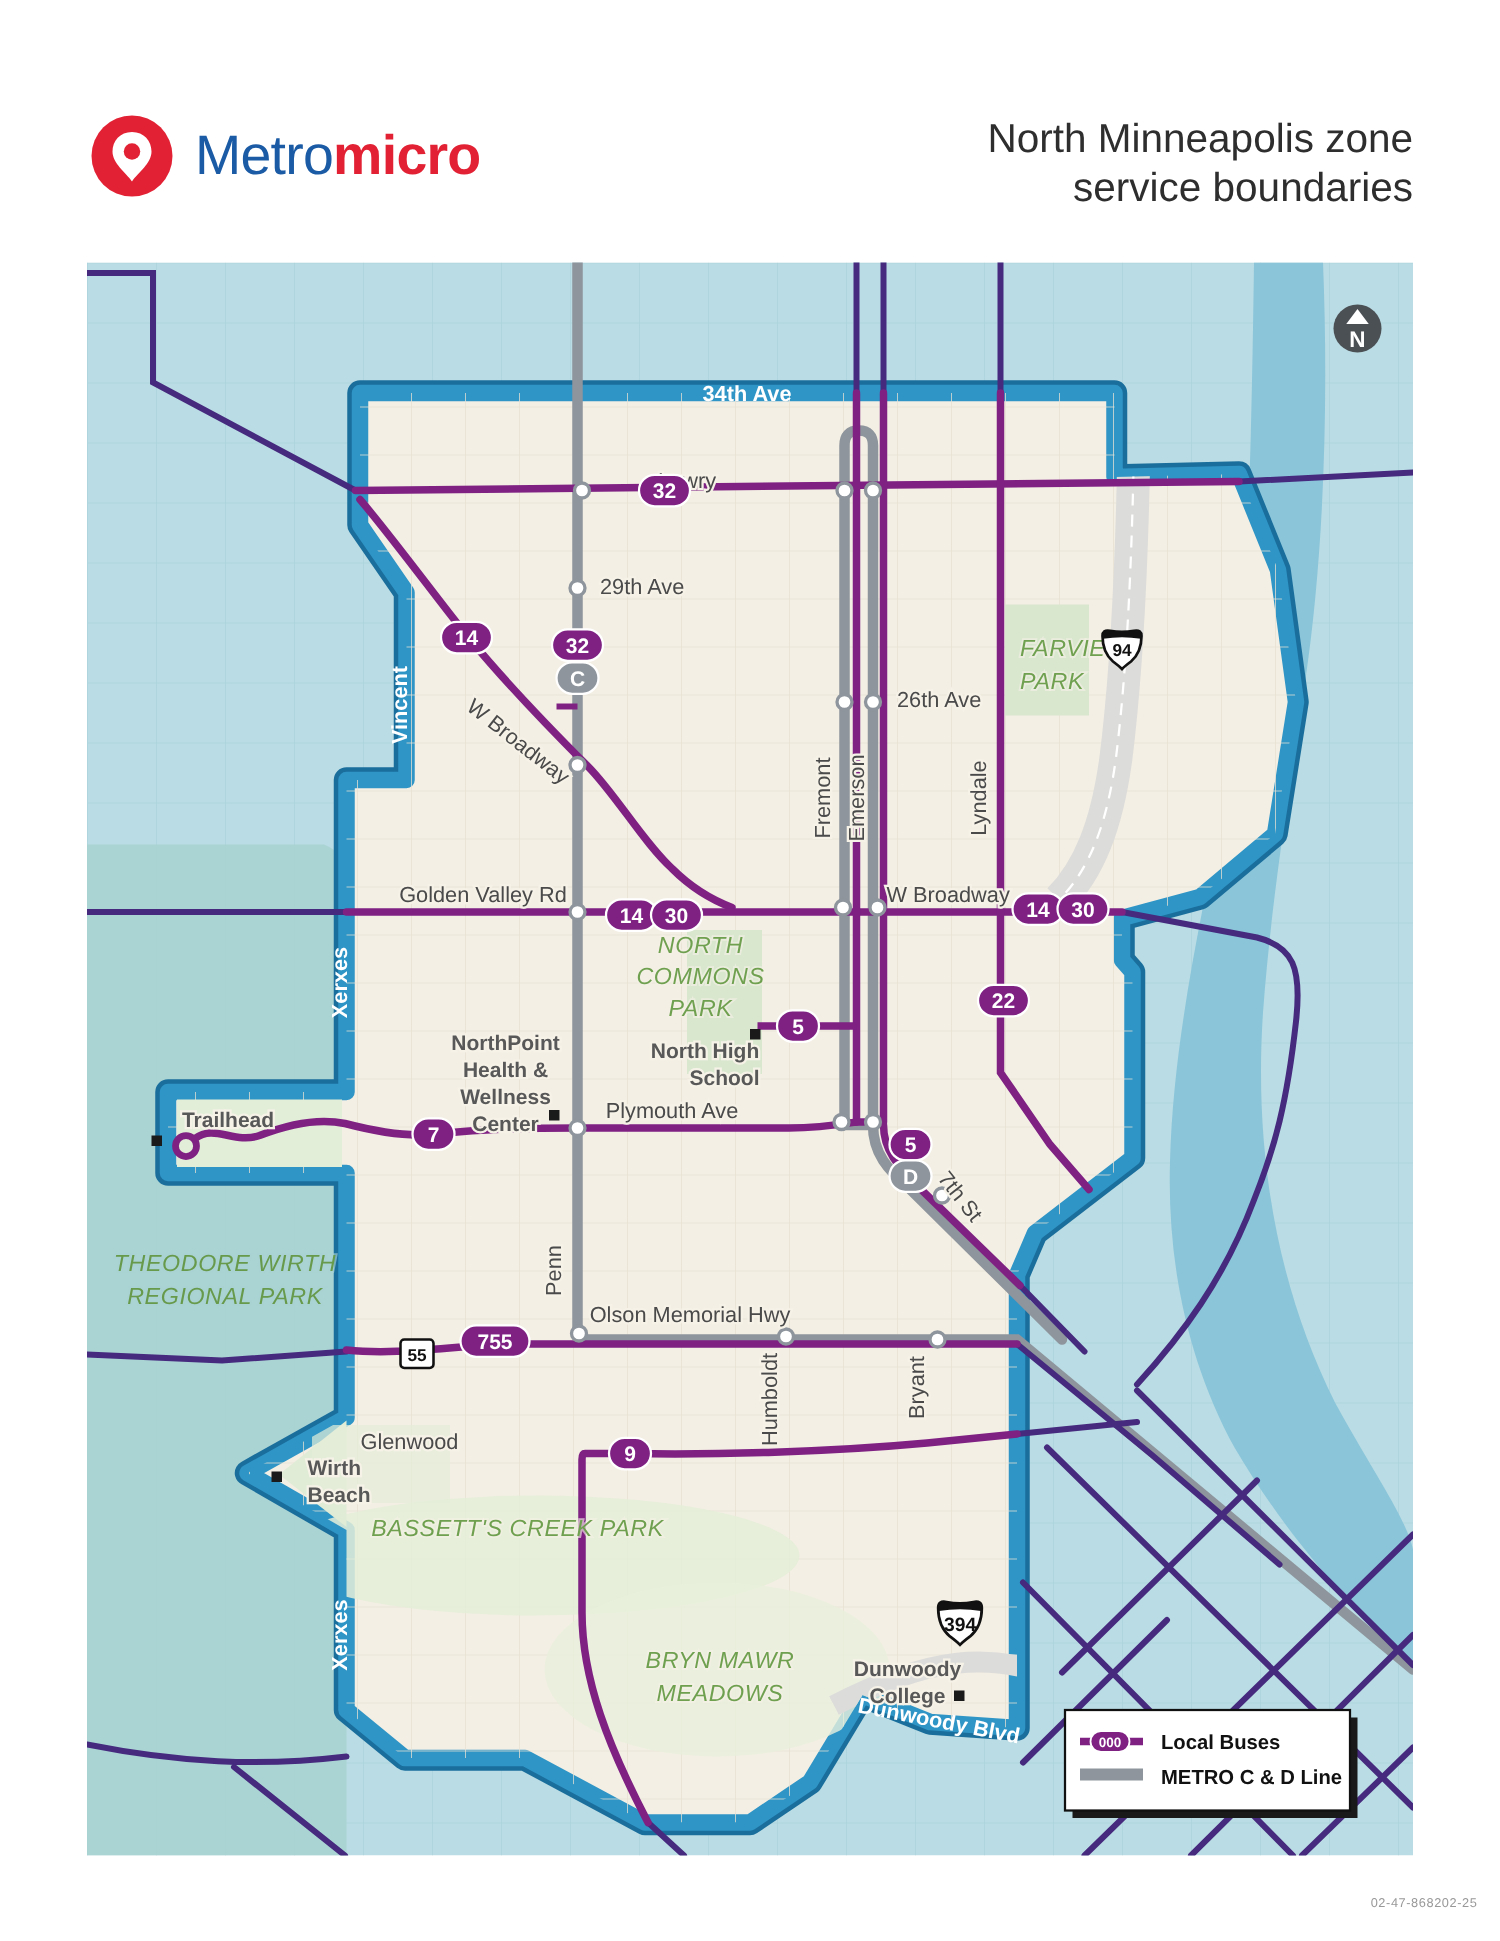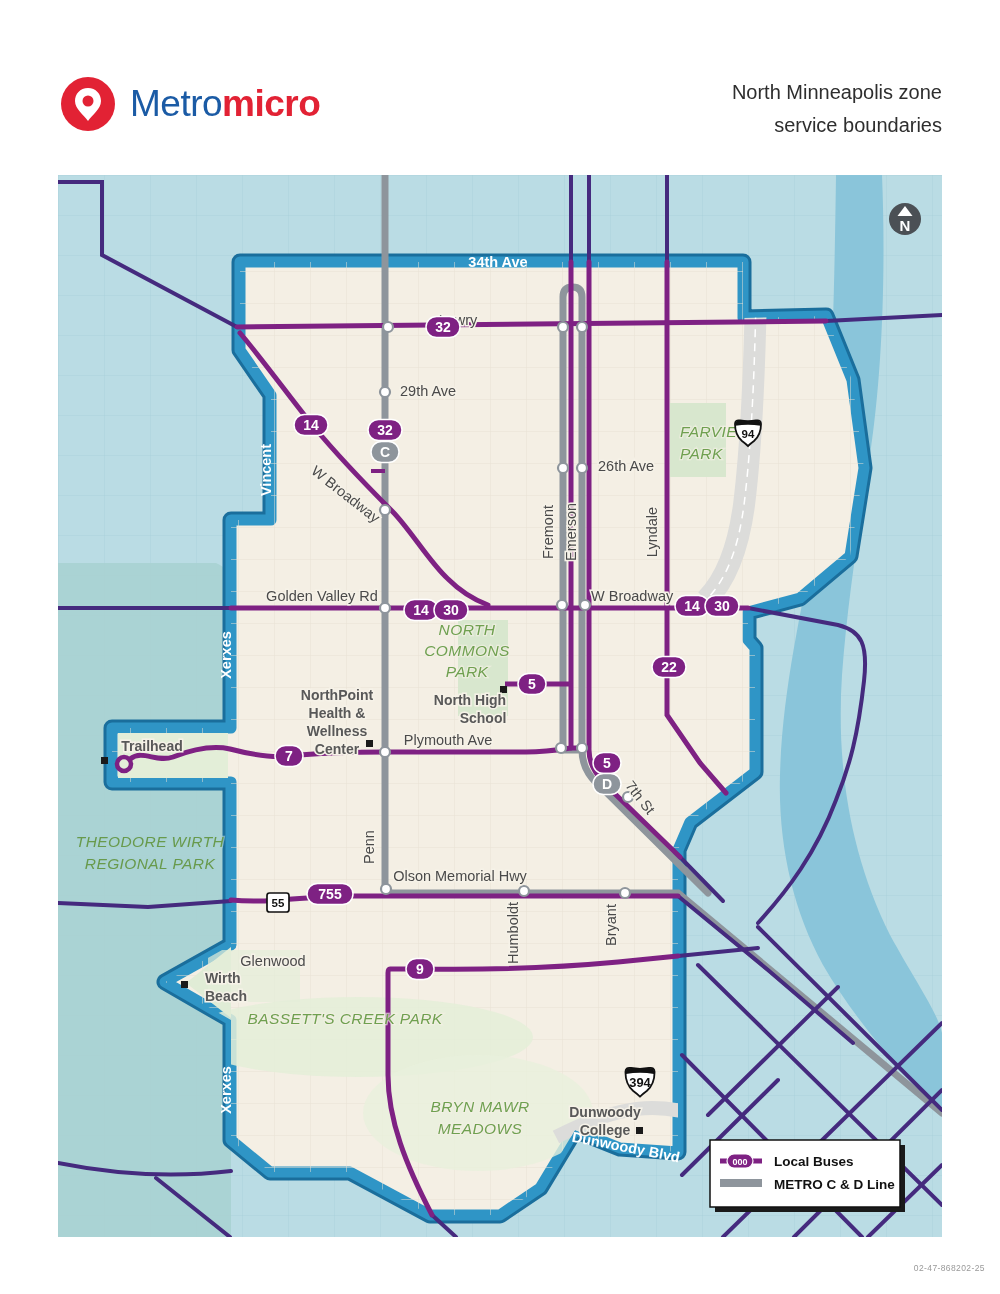--- a/index.html
+++ b/index.html
@@ -5,21 +5,21 @@
   html,body{margin:0;padding:0;background:#ffffff;}
   #page{position:relative;width:1000px;height:1294px;background:#fff;overflow:hidden;
         font-family:"Liberation Sans",sans-serif;}
   
   #hdr{position:absolute;left:0;top:0;width:1000px;height:175px;}
   #logo{position:absolute;left:60px;top:76px;display:flex;align-items:center;}
   #logo .word{font-size:37px;letter-spacing:-0.5px;margin-left:14px;}
   #logo .metro{color:#1b5ba5;font-weight:normal;}
   #logo .micro{color:#e22234;font-weight:bold;}
   #title{position:absolute;right:58px;top:76px;text-align:right;color:#2e2e2e;
-         font-size:20px;line-height:33px;}
+         font-size:27px;line-height:33px;}
   
   #map{position:absolute;left:58px;top:175px;width:884px;height:1062px;}
   svg{display:block;}
   text{font-family:"Liberation Sans",sans-serif;}
   .st{font-size:14.5px;fill:#4a4a4a;paint-order:stroke;stroke:#f6f2e8;stroke-width:3px;}
   .pk{font-style:italic;font-size:15.5px;fill:#6fa050;letter-spacing:.4px;
       paint-order:stroke;stroke:rgba(245,240,229,.65);stroke-width:2.5px;}
   .pk2{font-style:italic;font-size:15.5px;fill:#689a4c;letter-spacing:.4px;
       paint-order:stroke;stroke:rgba(169,209,210,.65);stroke-width:2.5px;}
   .poi{font-weight:bold;font-size:14px;fill:#585858;paint-order:stroke;stroke:#f6f2e8;stroke-width:3px;}

